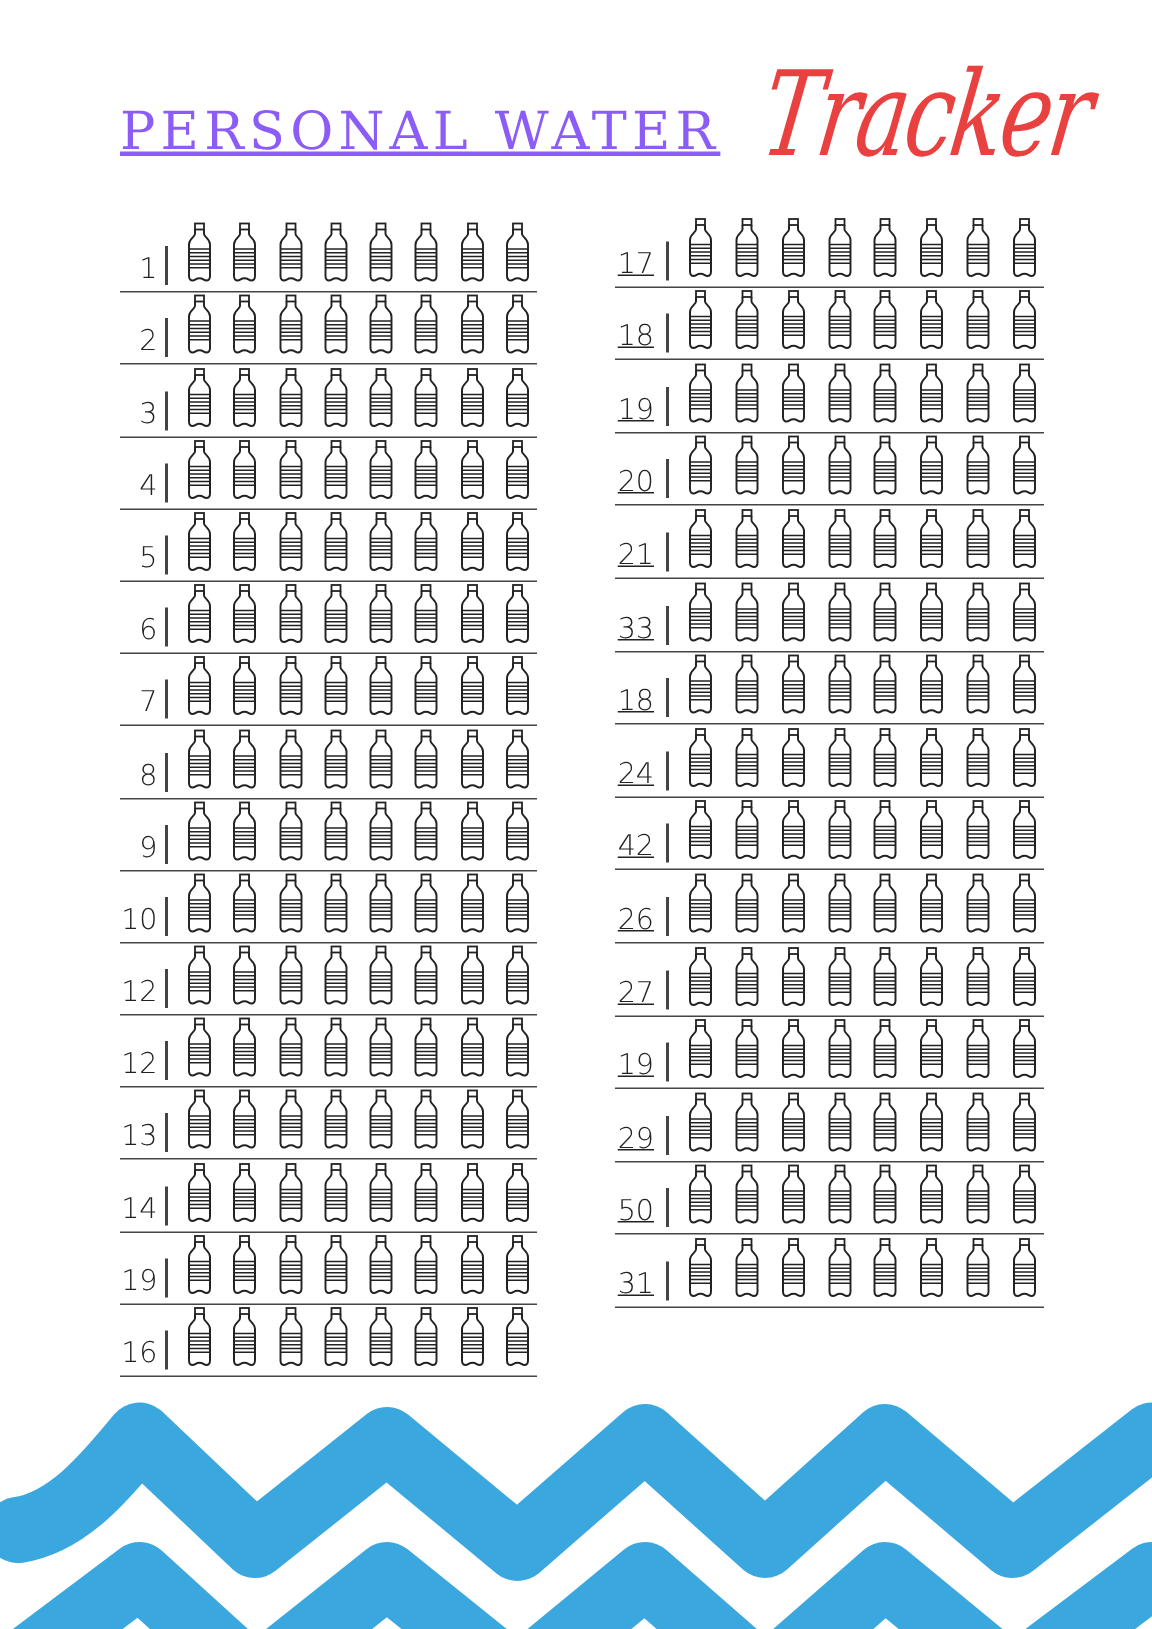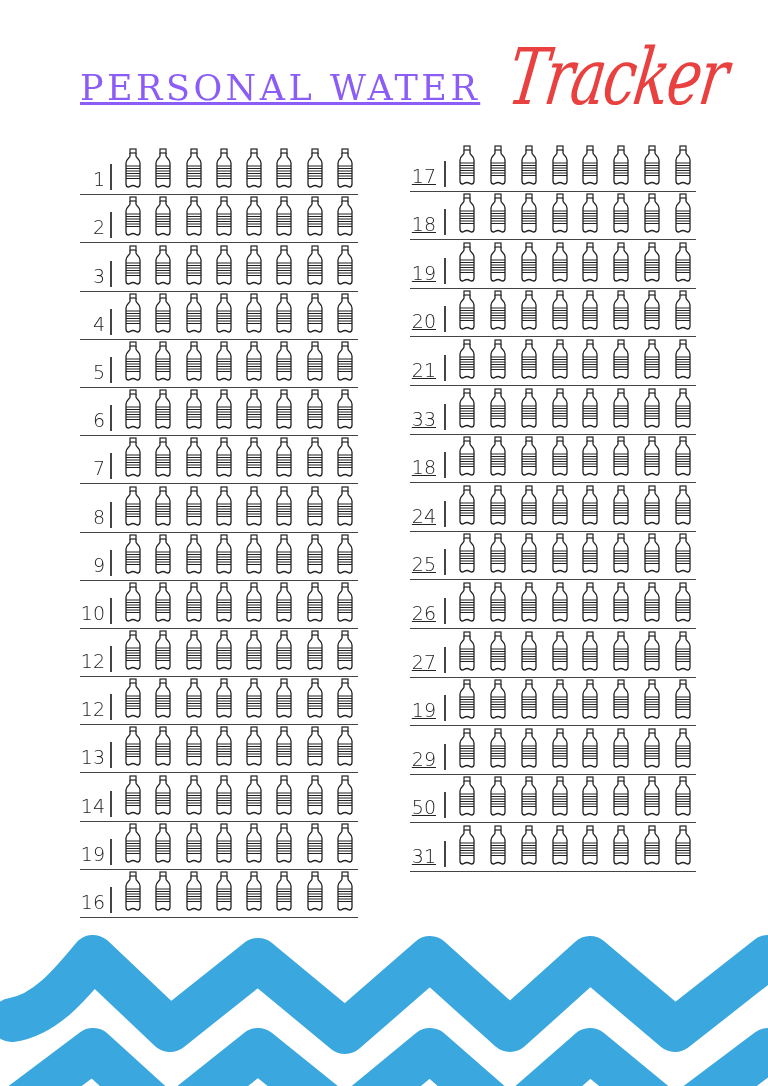--- a/index.html
+++ b/index.html
@@ -2132,21 +2132,21 @@
     <line x1="2" y1="18" x2="16" y2="18" stroke="#222" stroke-width="1"></line>
     <line x1="2" y1="20.5" x2="16" y2="20.5" stroke="#222" stroke-width="1"></line>
     <line x1="2" y1="23" x2="16" y2="23" stroke="#222" stroke-width="1"></line>
     <line x1="2" y1="25.5" x2="16" y2="25.5" stroke="#222" stroke-width="1"></line>
     <line x1="2" y1="28" x2="16" y2="28" stroke="#222" stroke-width="1"></line>
     <line x1="2" y1="30.5" x2="16" y2="30.5" stroke="#222" stroke-width="1"></line>
   </svg>
       </div>
     </div>
     <div class="row">
-      <span class="day-num">25</span>
+      <span class="day-num">42</span>
       <span class="day-sep"></span>
       <div class="bottles">
         <svg class="bottle" viewBox="0 0 18 42">
     <rect x="6" y="1" width="6" height="4" fill="none" stroke="#222" stroke-width="1.2"></rect>
     <path d="M6 5 L6 8 C6 10, 2 11, 2 15 L2 36 C2 38, 3 39, 4.5 39 C6 39, 6.5 37.5, 9 37.5 C11.5 37.5, 12 39, 13.5 39 C15 39, 16 38, 16 36 L16 15 C16 11, 12 10, 12 8 L12 5" fill="none" stroke="#222" stroke-width="1.3" stroke-linejoin="round"></path>
     <line x1="2" y1="18" x2="16" y2="18" stroke="#222" stroke-width="1"></line>
     <line x1="2" y1="20.5" x2="16" y2="20.5" stroke="#222" stroke-width="1"></line>
     <line x1="2" y1="23" x2="16" y2="23" stroke="#222" stroke-width="1"></line>
     <line x1="2" y1="25.5" x2="16" y2="25.5" stroke="#222" stroke-width="1"></line>
     <line x1="2" y1="28" x2="16" y2="28" stroke="#222" stroke-width="1"></line>

